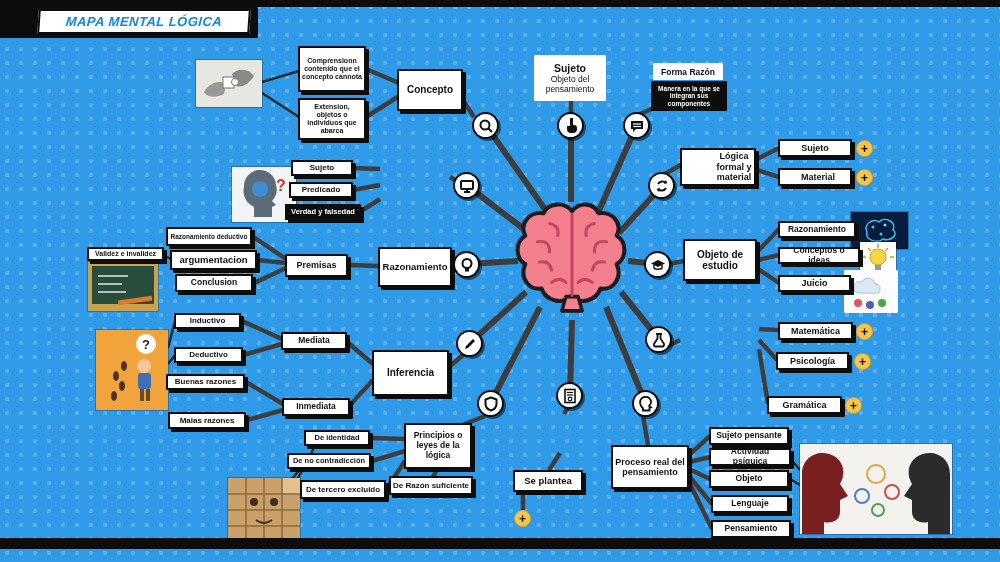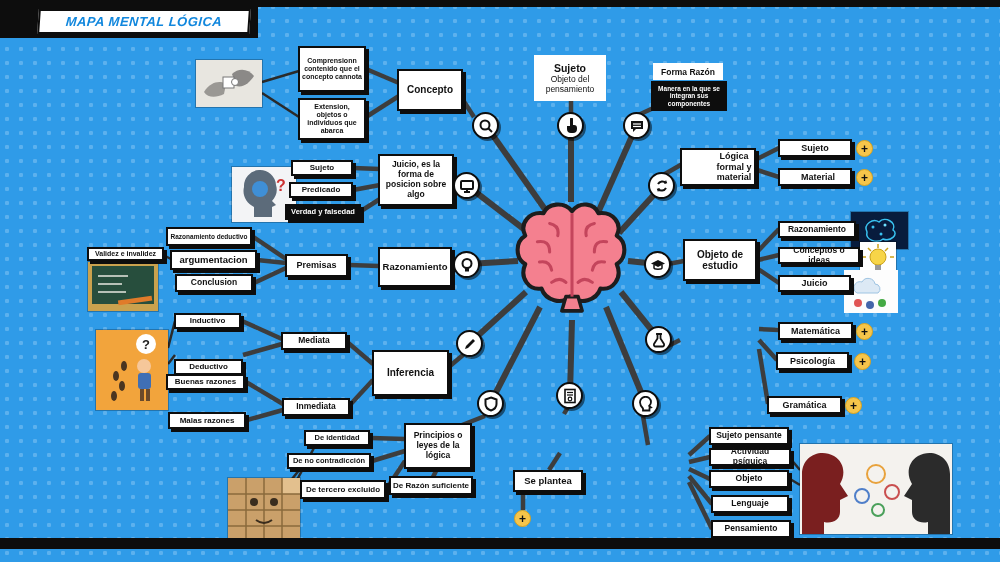--- a/index.html
+++ b/index.html
@@ -265,20 +265,21 @@
       </svg>
   </div>
 
   <div class="node" style="left:778px;top:322px;width:75px;height:18px;font-size:9px;">Matemática</div>
   <div class="plus-badge" style="left:856px;top:323px;">+</div>
   <div class="node" style="left:776px;top:352px;width:73px;height:18px;font-size:9px;">Psicología</div>
   <div class="plus-badge" style="left:854px;top:353px;">+</div>
   <div class="node" style="left:767px;top:396px;width:75px;height:18px;font-size:9px;">Gramática</div>
   <div class="plus-badge" style="left:845px;top:397px;">+</div>
 
+  <div class="node" style="left:611px;top:445px;width:78px;height:44px;font-size:9px;">Proceso real del pensamiento</div>
   <div class="node" style="left:709px;top:427px;width:80px;height:18px;font-size:8.5px;">Sujeto pensante</div>
   <div class="node" style="left:709px;top:448px;width:82px;height:18px;font-size:8.5px;">Actividad psíquica</div>
   <div class="node" style="left:709px;top:470px;width:80px;height:18px;font-size:8.5px;">Objeto</div>
   <div class="node" style="left:711px;top:495px;width:78px;height:18px;font-size:8.5px;">Lenguaje</div>
   <div class="node" style="left:711px;top:520px;width:80px;height:18px;font-size:8.5px;">Pensamiento</div>
   <div class="img" style="left:799px;top:443px;width:152px;height:90px;">
     <svg width="152" height="90" viewBox="0 0 152 90">
         <rect width="152" height="90" fill="#f4f2ee"></rect>
         <path d="M2 90 V30 C2 12 20 4 34 12 C44 18 46 30 40 40 L48 52 40 56 V68 C40 76 32 80 24 78 L24 90Z" fill="#7a1f1f"></path>
         <path d="M150 90 V30 C150 12 132 4 118 12 C108 18 106 30 112 40 L104 52 112 56 V68 C112 76 120 80 128 78 L128 90Z" fill="#2b2b2b"></path>
@@ -309,21 +310,21 @@
         <circle cx="26" cy="24" r="4" fill="#3a2d1e"></circle>
         <circle cx="46" cy="24" r="4" fill="#3a2d1e"></circle>
         <path d="M28 42 q8 6 16 0" stroke="#3a2d1e" stroke-width="2" fill="none"></path>
       </svg>
   </div>
 
   <div class="node" style="left:372px;top:350px;width:77px;height:46px;font-size:10px;">Inferencia</div>
   <div class="node" style="left:281px;top:332px;width:66px;height:18px;font-size:8.5px;">Mediata</div>
   <div class="node" style="left:282px;top:398px;width:68px;height:18px;font-size:8.5px;">Inmediata</div>
   <div class="node" style="left:174px;top:313px;width:67px;height:16px;font-size:8px;">Inductivo</div>
-  <div class="node" style="left:174px;top:347px;width:69px;height:16px;font-size:8px;margin-top:12px;">Deductivo</div>
+  <div class="node" style="left:174px;top:347px;width:69px;height:16px;font-size:8px;">Deductivo</div>
   <div class="node" style="left:166px;top:374px;width:79px;height:16px;font-size:8px;">Buenas razones</div>
   <div class="node" style="left:168px;top:412px;width:78px;height:17px;font-size:8px;">Malas razones</div>
   <div class="img" style="left:95px;top:329px;width:72px;height:80px;">
     <svg width="72" height="80" viewBox="0 0 72 80">
         <rect width="72" height="80" fill="#f2a43c"></rect>
         <ellipse cx="18" cy="66" rx="3" ry="5" fill="#4a3520"></ellipse>
         <ellipse cx="26" cy="56" rx="3" ry="5" fill="#4a3520"></ellipse>
         <ellipse cx="20" cy="46" rx="3" ry="5" fill="#4a3520"></ellipse>
         <ellipse cx="28" cy="36" rx="3" ry="5" fill="#4a3520"></ellipse>
         <circle cx="50" cy="14" r="10" fill="#fff"></circle>
@@ -343,21 +344,20 @@
   <div class="node" style="left:87px;top:247px;width:77px;height:14px;font-size:7px;">Validez e invalidez</div>
   <div class="img" style="left:87px;top:261px;width:70px;height:49px;">
     <svg width="70" height="49" viewBox="0 0 70 49">
         <rect width="70" height="49" fill="#caa24e"></rect>
         <rect x="4" y="4" width="62" height="38" fill="#274e3d"></rect>
         <path d="M10 14 h30 M10 22 h24 M10 30 h28" stroke="#e8e8e0" stroke-width="1.5"></path>
         <rect x="30" y="36" width="34" height="5" fill="#e07b2a" transform="rotate(-8 47 38)"></rect>
       </svg>
   </div>
 
-  <div class="node" style="left:378px;top:154px;width:76px;height:52px;font-size:8.5px;">Juicio, es la forma de posicion sobre algo</div>
   <div class="node" style="left:291px;top:160px;width:62px;height:16px;font-size:8px;">Sujeto</div>
   <div class="node" style="left:289px;top:182px;width:64px;height:16px;font-size:8px;">Predicado</div>
   <div class="node dark" style="left:285px;top:204px;width:76px;height:16px;font-size:7.5px;">Verdad y falsedad</div>
   <div class="img" style="left:231px;top:166px;width:64px;height:55px;">
     <svg width="64" height="55" viewBox="0 0 64 55">
         <rect width="64" height="55" fill="#f3f4f6"></rect>
         <path d="M22 50 V40 C14 36 10 28 12 20 A16 16 0 0 1 44 18 C46 24 44 30 40 34 L44 38 40 40 40 50Z" fill="#5c6b7a"></path>
         <circle cx="28" cy="22" r="8" fill="#3f8fd6"></circle>
         <text x="44" y="24" font-size="16" font-weight="bold" fill="#cc3333">?</text>
       </svg>

